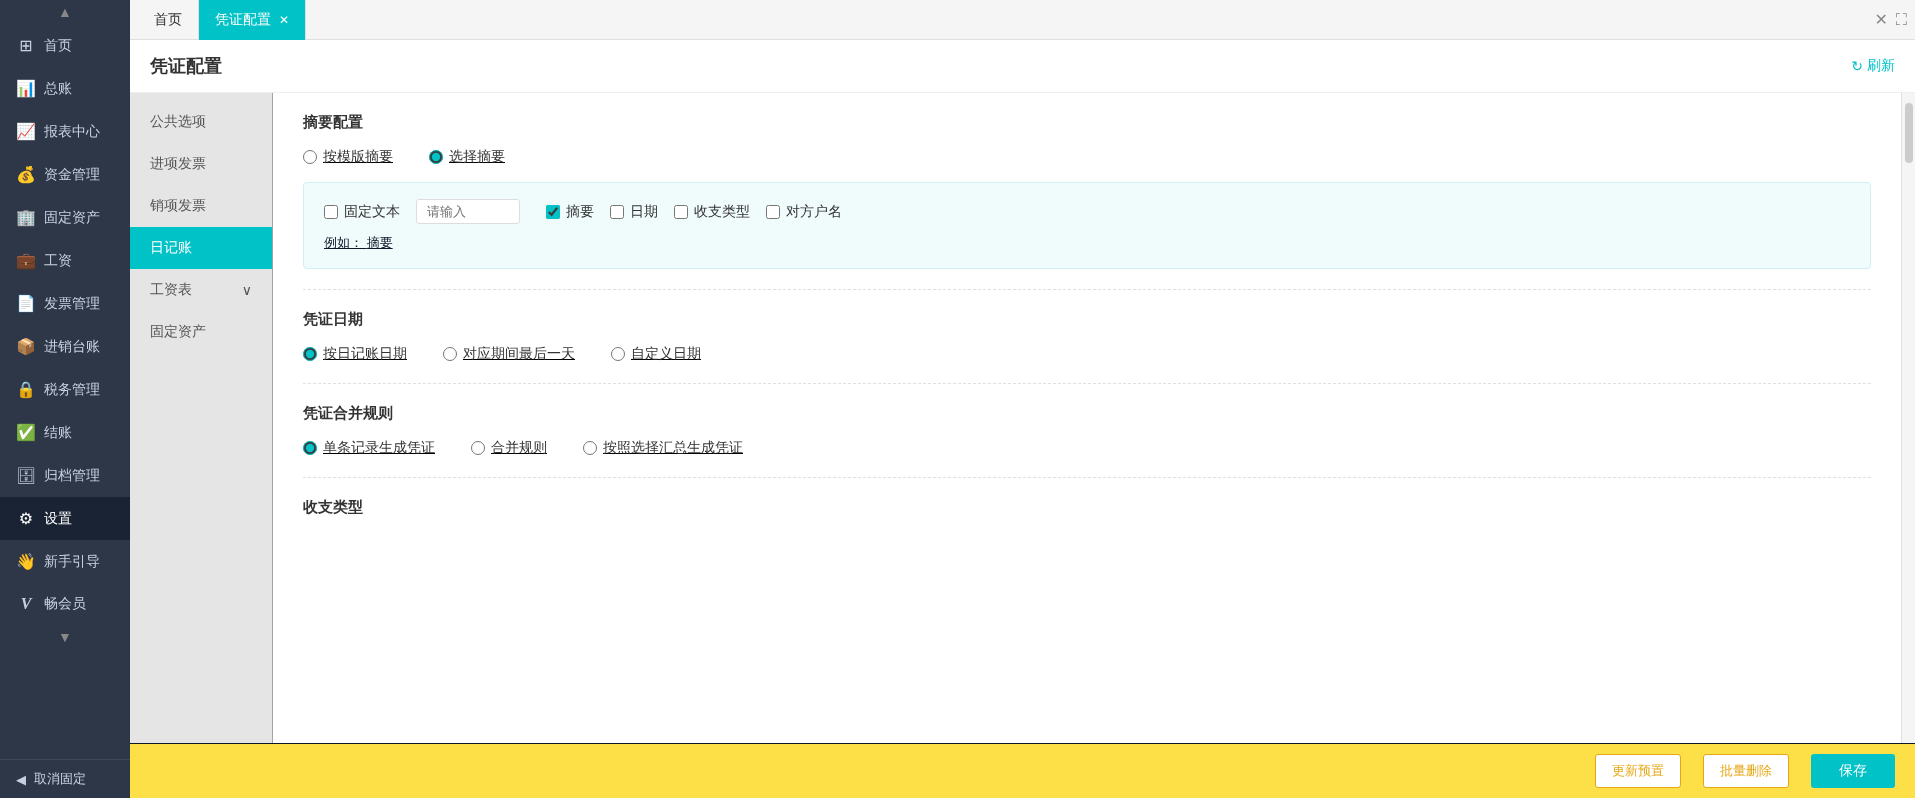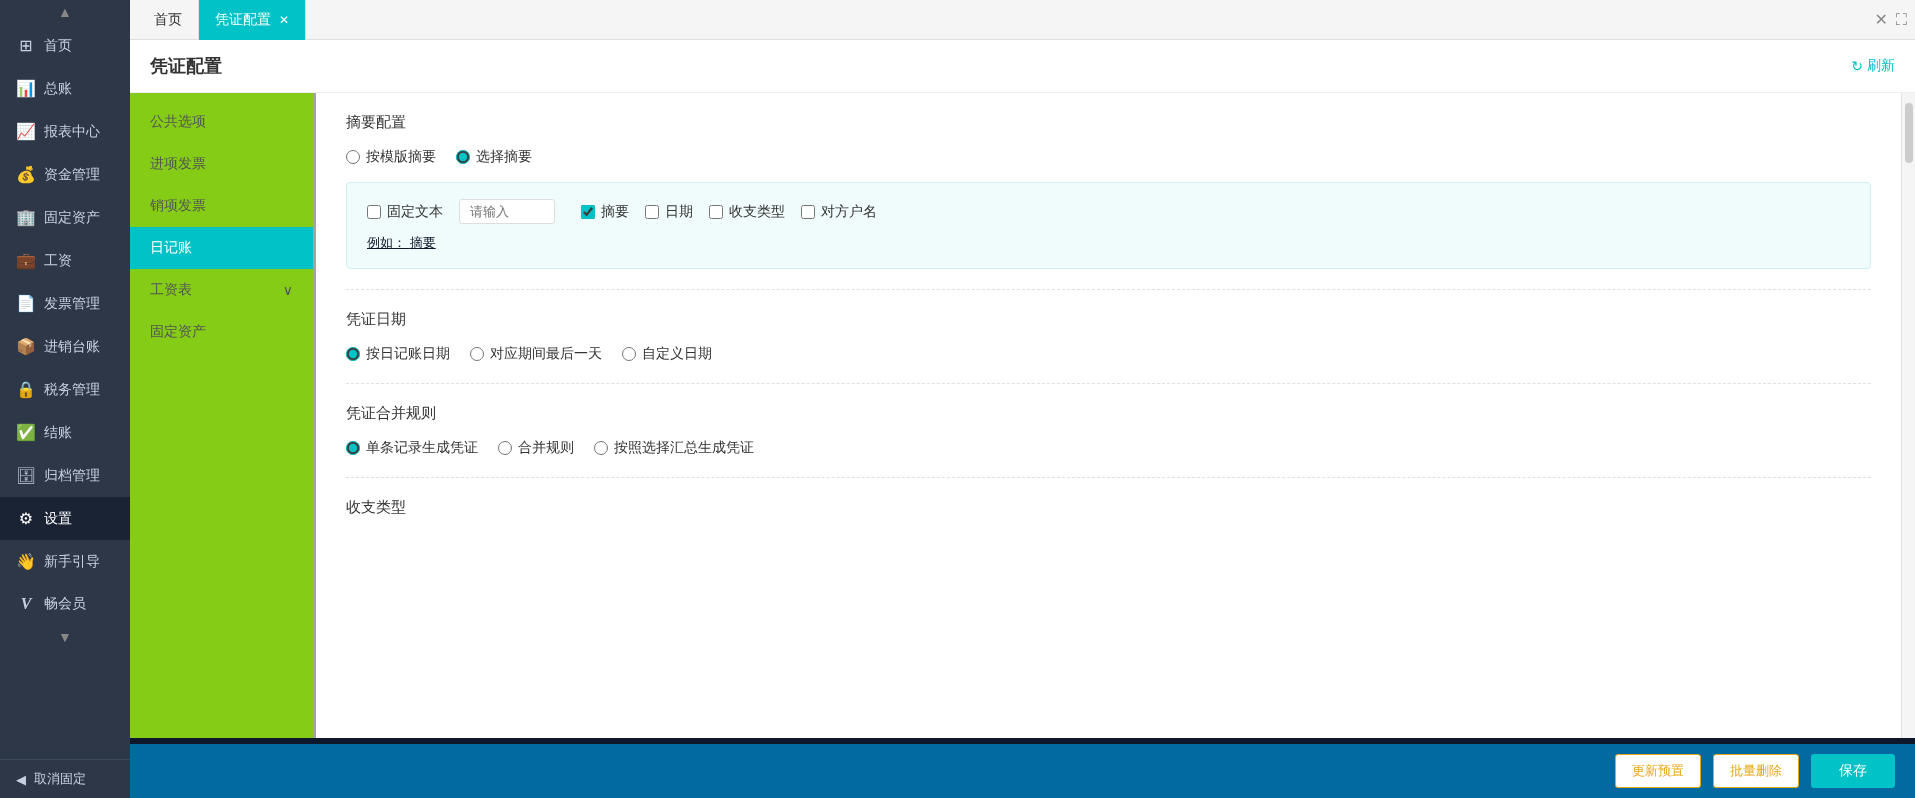--- a/index.html
+++ b/index.html
@@ -109,23 +109,23 @@
     
     .inner-layout {
       display: flex;
       flex: 1;
       overflow: hidden;
       background: #fff;
     }
 
     
     .left-nav {
-      width: 186px;
-      background: #84cc16;
-      border-right: 3px solid #a3a3a3;
+      width: 143px;
+      background: #e5e5e5;
+      border-right: 1px solid #a3a3a3;
       padding-top: 8px;
       flex-shrink: 0;
     }
     .left-nav-item {
       padding: 12px 20px;
       cursor: pointer;
       color: #555;
       font-size: 14px;
       display: flex;
       align-items: center;
@@ -144,31 +144,32 @@
     
     .section {
       margin-bottom: 0;
       padding-bottom: 20px;
       border-bottom: 1px dashed #e0e0e0;
       margin-bottom: 20px;
     }
     .section:last-child { border-bottom: none; }
     .section-title {
       font-size: 15px;
-      font-weight: 400;
+      font-weight: 700;
       color: #333;
       margin-bottom: 16px;
     }
 
     
     .radio-group, .checkbox-group {
       display: flex;
       align-items: center;
-      gap: 20px;
+      gap: 36px;
       flex-wrap: wrap;
+      text-decoration: underline;
     }
     .radio-item, .checkbox-item {
       display: flex;
       align-items: center;
       gap: 6px;
       cursor: pointer;
       color: #333;
     }
     input[type="radio"], input[type="checkbox"] {
       cursor: pointer;
@@ -191,38 +192,38 @@
       gap: 16px;
       flex-wrap: wrap;
     }
     .summary-input {
       border: 1px solid #ddd;
       border-radius: 3px;
       padding: 4px 10px;
       font-size: 13px;
       color: #aaa;
       background: #fff;
-      width: 96px;
+      width: 104px;
     }
     .example-text {
       color: #0f172a;
       font-size: 13px;
       margin-top: 10px;
       text-decoration: underline;
     }
 
     
     .bottom-bar {
       display: flex;
       align-items: center;
       justify-content: flex-end;
-      gap: 12px;
+      gap: 22px;
       padding: 10px 20px;
-      background: #0369a1;
-      border-top: 6px solid #0f172a;
+      background: #fde047;
+      border-top: 1px solid #0f172a;
       flex-shrink: 0;
     }
     .btn-update {
       background: #fff;
       border: 1px solid #e6a817;
       color: #e6a817;
       padding: 7px 16px;
       border-radius: 3px;
       cursor: pointer;
       font-size: 13px;

